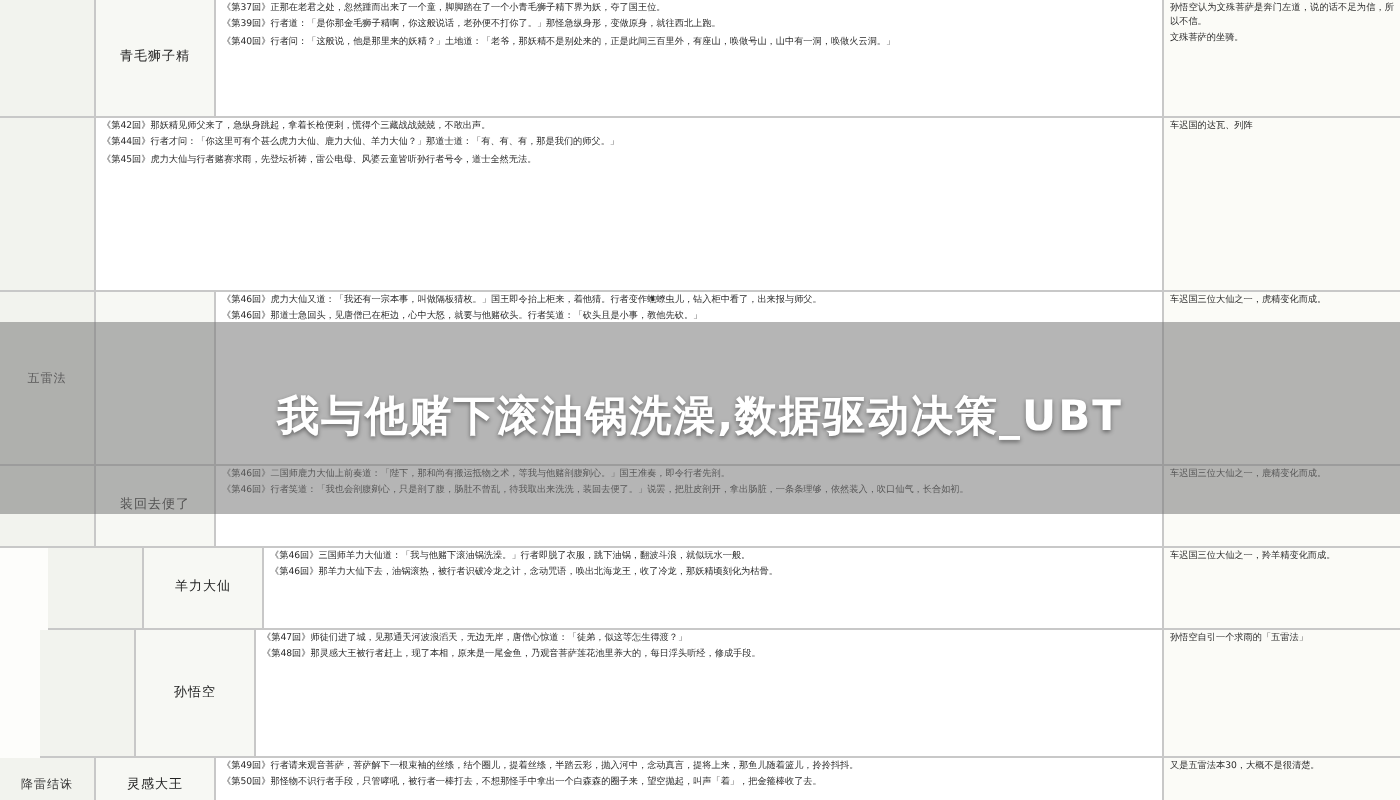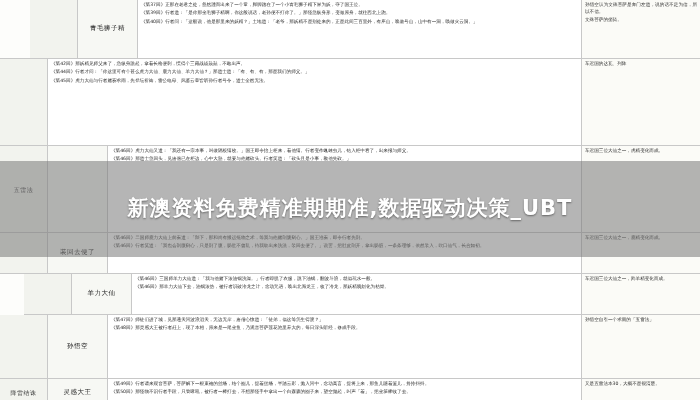--- a/index.html
+++ b/index.html
@@ -104,21 +104,21 @@
     line-height: 1.5;
     white-space: nowrap;
   }
 </style>
 </head>
 <body>
 
 <div class="page">
 
   <div class="table" id="table-root">
-      <div class="row" style="height: 58px; padding-left: 30px;">
+      <div class="row" style="height: 58px;">
         <div class="cell c-label"></div>
         <div class="cell c-name">青毛狮子精</div>
         <div class="cell c-main">
           <p>《第37回》正那在老君之处，忽然踵而出来了一个童，脚脚踏在了一个小青毛狮子精下界为妖，夺了国王位。</p>
           <p>《第39回》行者道：「是你那金毛狮子精啊，你这般说话，老孙便不打你了。」那怪急纵身形，变做原身，就往西北上跑。</p>
           <p>《第40回》行者问：「这般说，他是那里来的妖精？」土地道：「老爷，那妖精不是别处来的，正是此间三百里外，有座山，唤做号山，山中有一洞，唤做火云洞。」</p>
         </div>
         <div class="cell c-side">
           <p>孙悟空认为文殊菩萨是奔门左道，说的话不足为信，所以不信。</p>
           <p>文殊菩萨的坐骑。</p>
@@ -161,21 +161,21 @@
         <div class="cell c-label"></div>
         <div class="cell c-name">羊力大仙</div>
         <div class="cell c-main">
           <p>《第46回》三国师羊力大仙道：「我与他赌下滚油锅洗澡。」行者即脱了衣服，跳下油锅，翻波斗浪，就似玩水一般。</p>
           <p>《第46回》那羊力大仙下去，油锅滚热，被行者识破冷龙之计，念动咒语，唤出北海龙王，收了冷龙，那妖精顷刻化为枯骨。</p>
         </div>
         <div class="cell c-side">
           <p>车迟国三位大仙之一，羚羊精变化而成。</p>
         </div>
       </div>
-      <div class="row" style="height: 63px;">
+      <div class="row" style="height: 63px; margin-left: 20px;">
         <div class="cell c-label"></div>
         <div class="cell c-name">孙悟空</div>
         <div class="cell c-main">
           <p>《第47回》师徒们进了城，见那通天河波浪滔天，无边无岸，唐僧心惊道：「徒弟，似这等怎生得渡？」</p>
           <p>《第48回》那灵感大王被行者赶上，现了本相，原来是一尾金鱼，乃观音菩萨莲花池里养大的，每日浮头听经，修成手段。</p>
         </div>
         <div class="cell c-side">
           <p>孙悟空自引一个求雨的「五雷法」</p>
         </div>
       </div>
@@ -186,16 +186,16 @@
           <p>《第49回》行者请来观音菩萨，菩萨解下一根束袖的丝绦，结个圈儿，提着丝绦，半踏云彩，抛入河中，念动真言，提将上来，那鱼儿随着篮儿，拎拎抖抖。</p>
           <p>《第50回》那怪物不识行者手段，只管哮吼，被行者一棒打去，不想那怪手中拿出一个白森森的圈子来，望空抛起，叫声「着」，把金箍棒收了去。</p>
         </div>
         <div class="cell c-side">
           <p>又是五雷法本30，大概不是很清楚。</p>
         </div>
       </div>
     </div>
 
   <div class="overlay">
-    <div class="overlay-line">新澳资料免费精准期期准,数据驱动决策_UBT</div>
+    <div class="overlay-line">我与他赌下滚油锅洗澡,数据驱动决策_UBT</div>
   </div>
 
 </div>
 
 </body></html>

